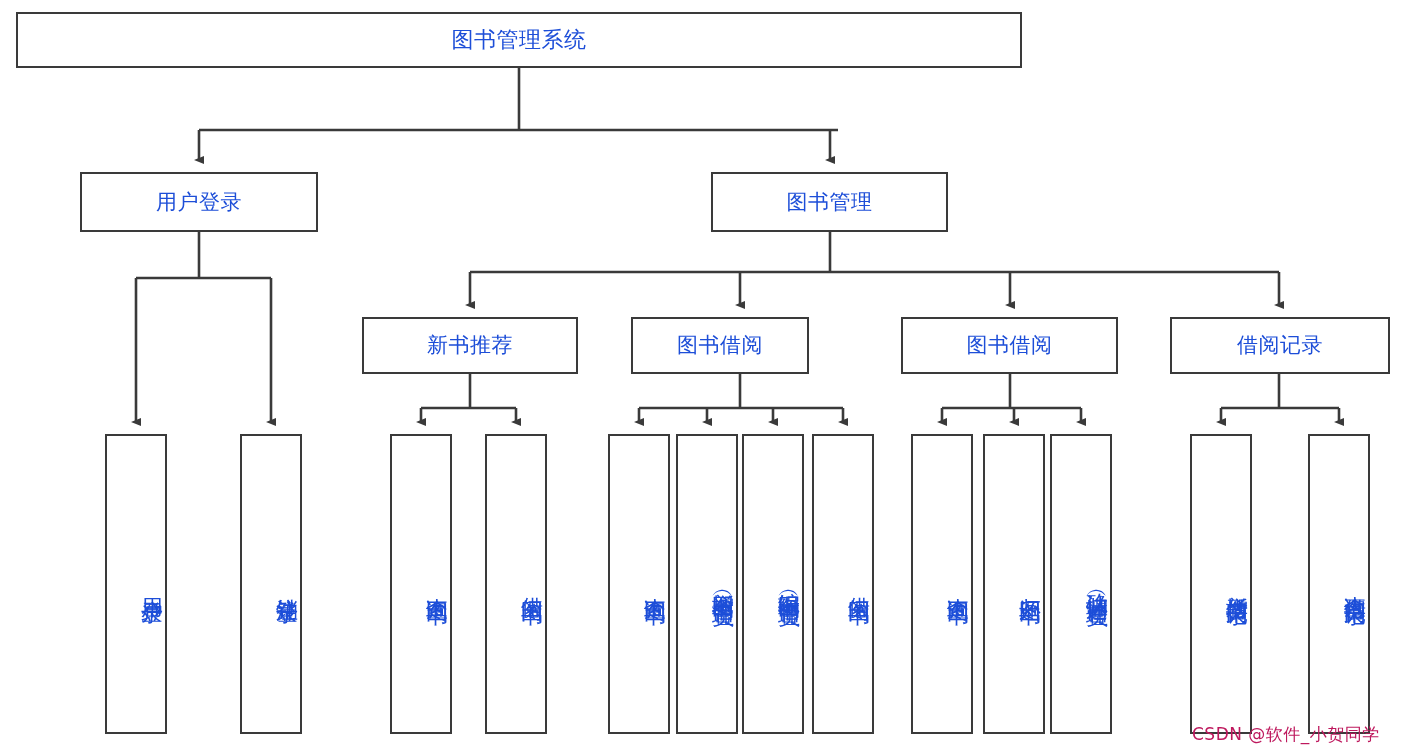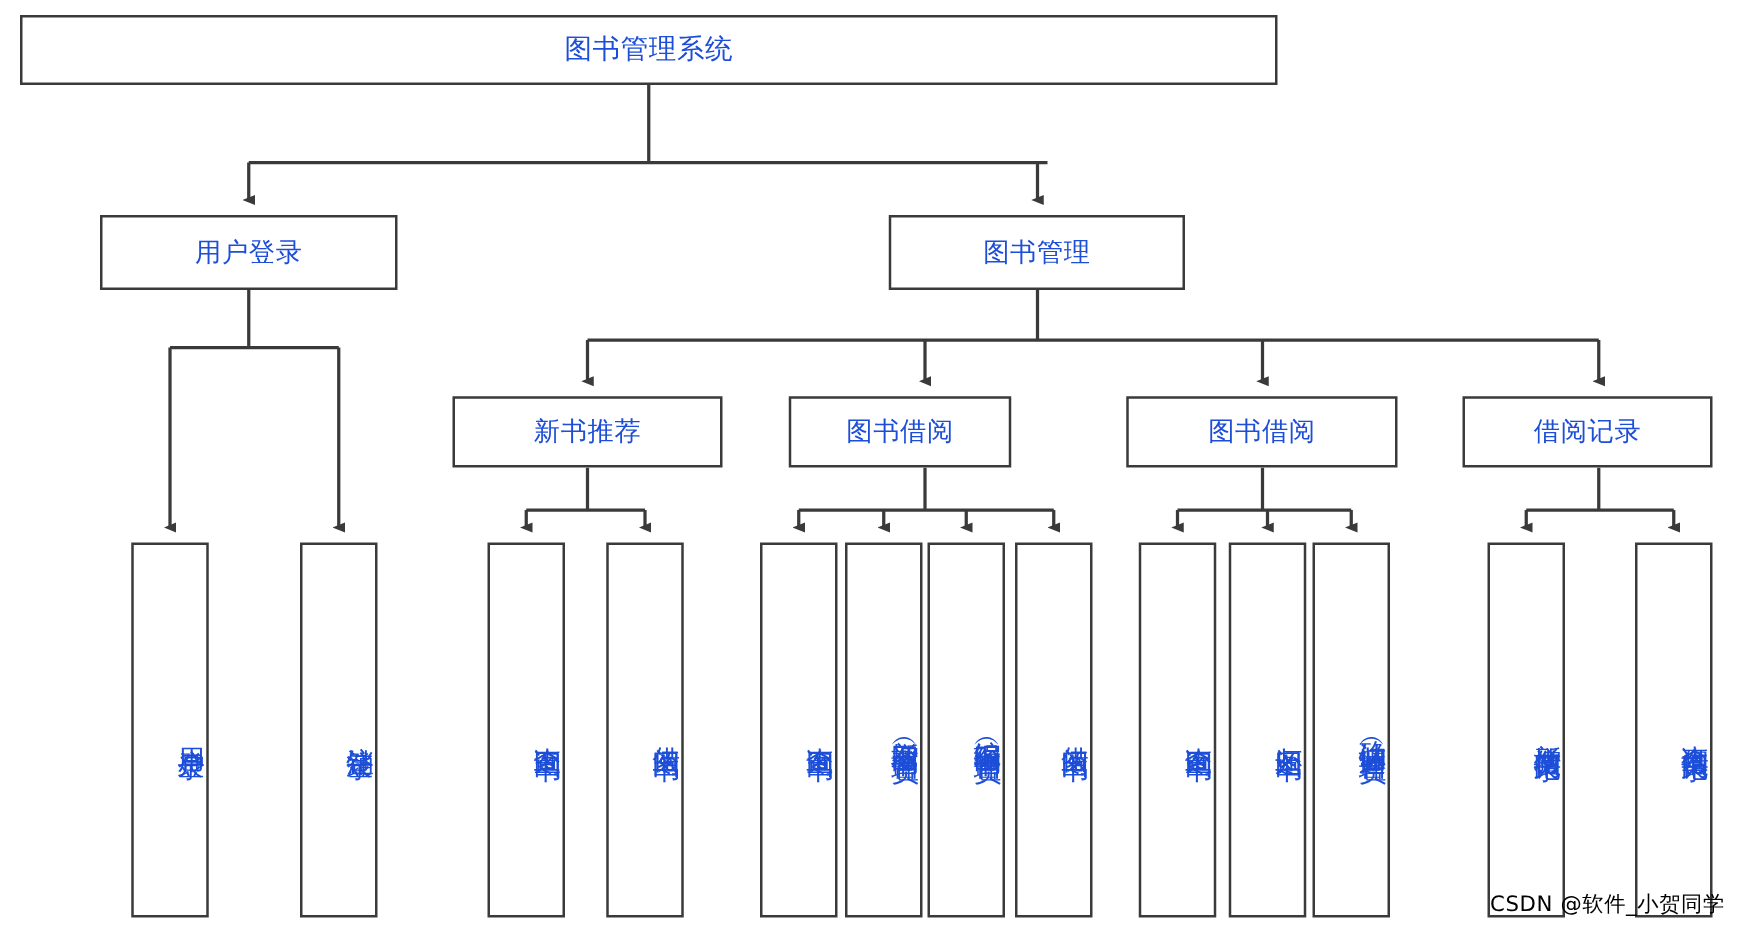--- a/index.html
+++ b/index.html
@@ -53,24 +53,25 @@
     align-items: flex-start;
     justify-content: center;
   }
   .node.v .vtext {
     writing-mode: vertical-rl;
     text-orientation: upright;
     display: block;
   }
   .watermark {
     position: absolute;
-    color: #000000;
+    color: #be185d;
     font-size: 17px;
     white-space: nowrap;
     letter-spacing: 0.5px;
+    margin-top: 11px;
   }
 </style>
 </head>
 <body>
 
 <div id="canvas">
 
   <svg class="lines" viewBox="0 0 1405 747">
     <defs>
       <marker id="arrow" markerWidth="10" markerHeight="10" refX="5" refY="5" orient="auto" markerUnits="userSpaceOnUse">
@@ -134,21 +135,21 @@
 
   <div class="node h" style="left:362px; top:317px; width:216px; height:57px;">
     <span>新书推荐</span>
   </div>
   <div class="node h" style="left:631px; top:317px; width:178px; height:57px;">
     <span>图书借阅</span>
   </div>
   <div class="node h" style="left:901px; top:317px; width:217px; height:57px;">
     <span>图书借阅</span>
   </div>
-  <div class="node h" style="left:1170px; top:317px; width:200px; height:57px;">
+  <div class="node h" style="left:1170px; top:317px; width:220px; height:57px;">
     <span>借阅记录</span>
   </div>
 
   <div class="node v" style="left:105px; top:434px; width:62px; height:300px;">
     <span class="vtext">用户登录</span>
   </div>
   <div class="node v" style="left:240px; top:434px; width:62px; height:300px;">
     <span class="vtext">注销登录</span>
   </div>
   <div class="node v" style="left:390px; top:434px; width:62px; height:300px;">

